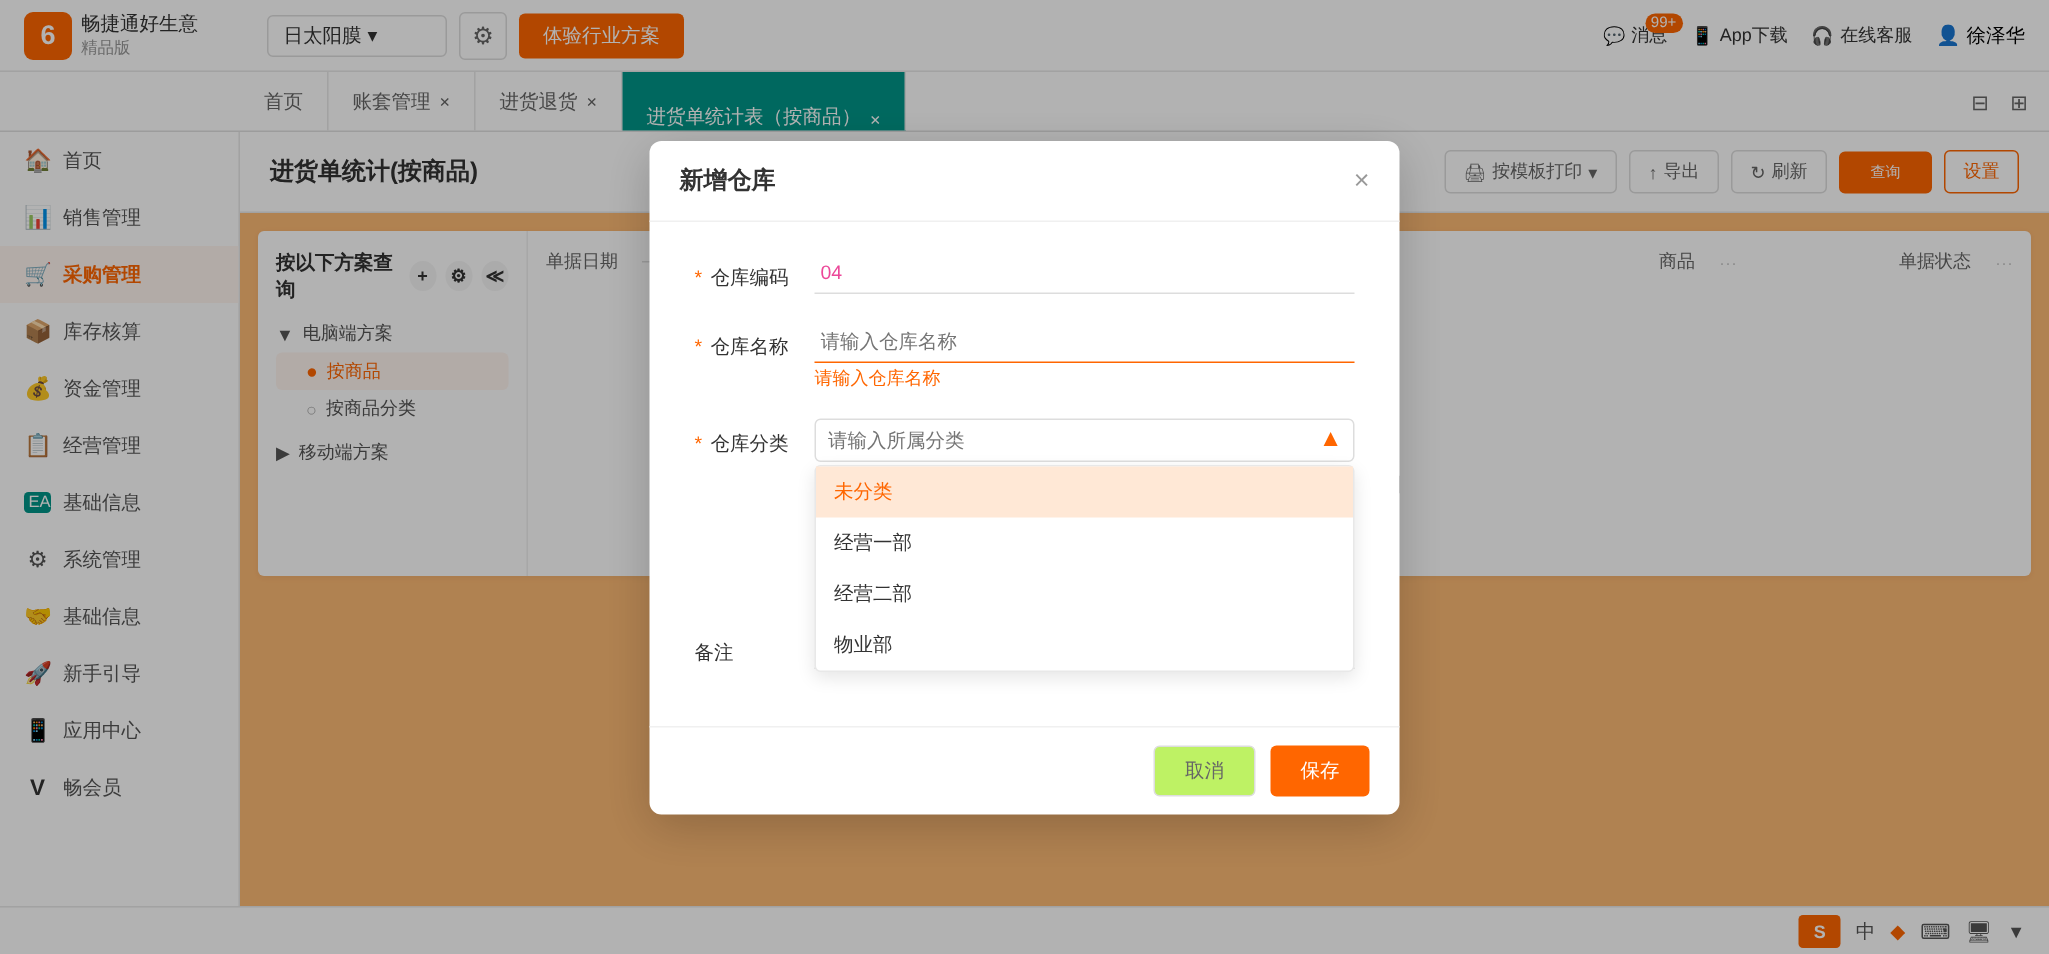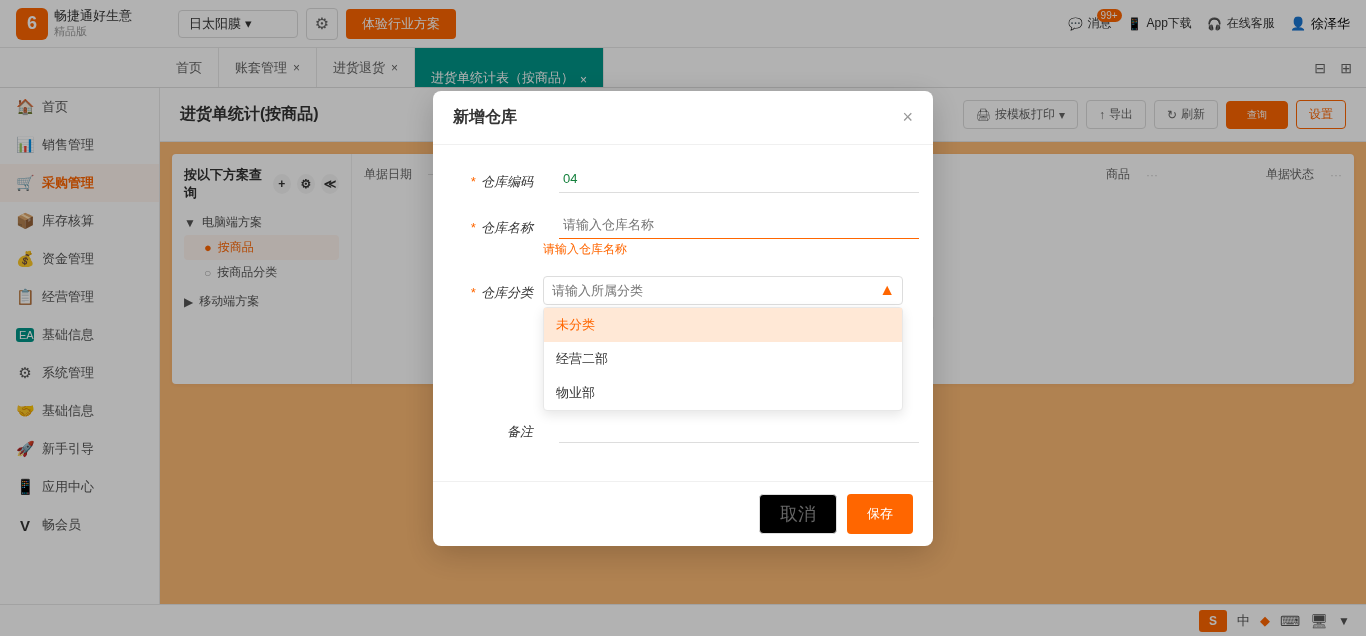--- a/index.html
+++ b/index.html
@@ -178,29 +178,28 @@
     .modal-close { font-size: 18px; color: #999; cursor: pointer; }
     .modal-body { padding: 20px 30px; }
     .form-row {
       display: flex; align-items: flex-start;
       margin-bottom: 18px; position: relative;
     }
     .form-label {
       width: 80px; flex-shrink: 0;
       font-size: 13px; color: #333;
       padding-top: 8px;
-      text-align: right;
+      text-align: left;
       padding-right: 10px;
-      font-style: italic;
     }
     .required-star { color: #f60; margin-right: 2px; }
     .form-input-wrap { flex: 1; position: relative; }
     .form-input {
       width: 100%; border: none; border-bottom: 1px solid #ddd;
-      padding: 6px 4px; font-size: 13px; outline: none; color: #15803d; margin-left: 16px;
+      padding: 6px 4px; font-size: 13px; outline: none; color: #ec4899;
     }
     .form-input.error-border { border-bottom: 1px solid #f60; }
     .error-msg { color: #f60; font-size: 12px; margin-top: 2px; }
     .dropdown-input-wrap { flex: 1; position: relative; display: flex; align-items: center; }
     .dropdown-input {
       flex: 1; border: 1px solid #ddd; border-radius: 4px;
       padding: 6px 30px 6px 8px; font-size: 13px; outline: none; color: #999;
     }
     .dropdown-arrow {
       position: absolute; right: 8px;
@@ -222,21 +221,21 @@
     }
     .dropdown-option.selected { background: #ffe8d6; color: #f60; }
 
     .modal-footer {
       padding: 12px 20px;
       display: flex; justify-content: flex-end; gap: 10px;
       border-top: 1px solid #f0f0f0;
     }
     .btn-cancel {
       padding: 7px 20px; border: 1px solid #ddd; border-radius: 4px;
-      background: #000000; color: #666; font-size: 18px; cursor: pointer;
+      background: #bef264; color: #666; font-size: 13px; cursor: pointer;
     }
     .btn-save {
       padding: 7px 20px; border: none; border-radius: 4px;
       background: #f60; color: #fff; font-size: 13px; cursor: pointer;
     }
   </style>
 </head>
 <body>
 
 <div class="top-header">
@@ -463,20 +462,21 @@
         <div class="form-label">
           <span class="required-star">*</span>
           <span>仓库分类</span>
         </div>
         <div class="dropdown-input-wrap" style="position:relative;">
           <input class="dropdown-input" type="text" placeholder="请输入所属分类" style="">
           <span class="dropdown-arrow">▲</span>
 
           <div class="dropdown-list">
             <div class="dropdown-option selected">未分类</div>
+            <div class="dropdown-option">经营一部</div>
             <div class="dropdown-option">经营二部</div>
             <div class="dropdown-option">物业部</div>
           </div>
         </div>
       </div>
 
       <div class="form-row" style="margin-top:110px;">
         <div class="form-label">
           <span>备注</span>
         </div>

